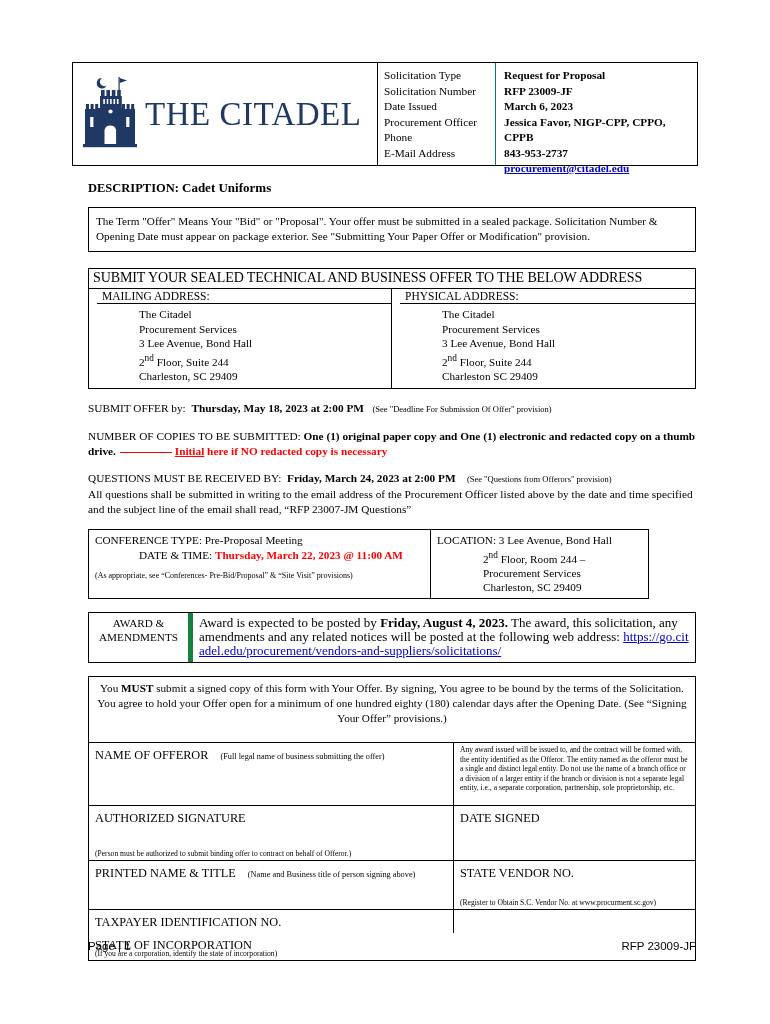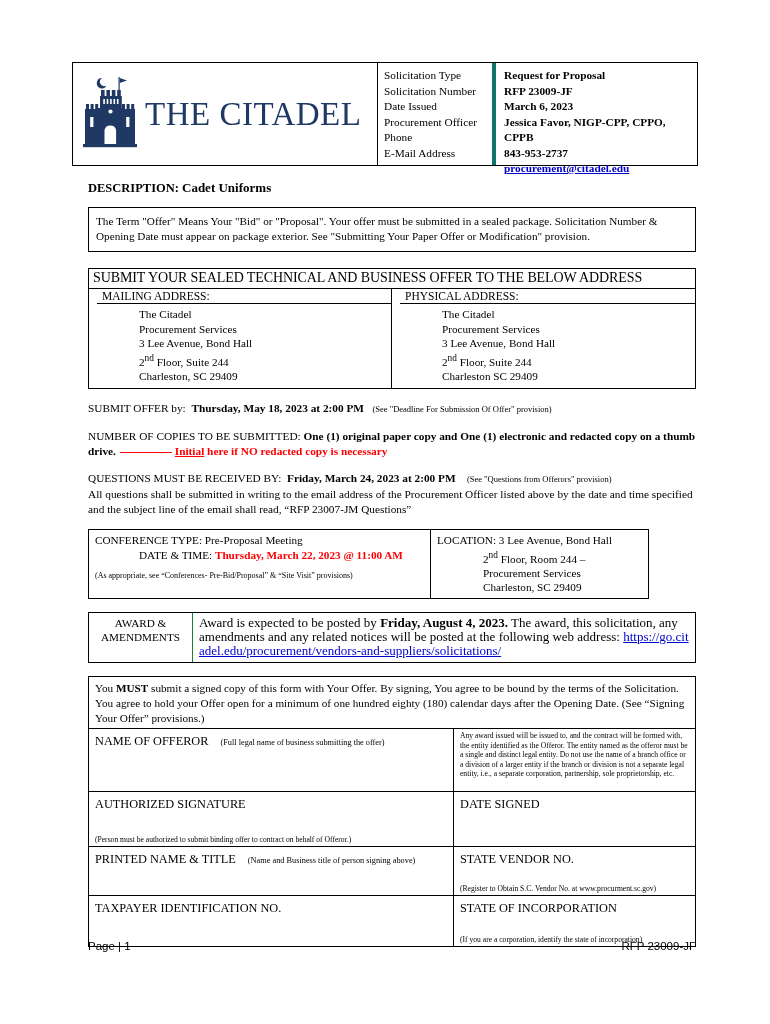--- a/index.html
+++ b/index.html
@@ -51,21 +51,21 @@
     font-size: 33px;
     letter-spacing: 0.5px;
     color: #1F3864;
     margin-left: 6px;
     line-height: 1;
     white-space: nowrap;
   }
 
   .hdr-labels {
     width: 118px;
-    border-right: 4px solid #0f766e;
+    border-right: 1px solid #0f766e;
     box-sizing: border-box;
     padding: 5px 0 0 6px;
     font-size: 11.3px;
     line-height: 15.5px;
   }
   .hdr-values {
     flex: 1;
     box-sizing: border-box;
     padding: 5px 0 0 8px;
     font-size: 11.3px;
@@ -167,21 +167,21 @@
   
   .award-table {
     margin: 13px 0 0 16px;
     width: 608px;
     border: 1px solid #000;
     box-sizing: border-box;
     display: flex;
   }
   .award-left {
     width: 104px;
-    border-right: 1px solid #15803d;
+    border-right: 5px solid #15803d;
     box-sizing: border-box;
     text-align: center;
     font-size: 11.2px;
     line-height: 14.5px;
     padding: 3px 2px;
   }
   .award-right {
     flex: 1;
     box-sizing: border-box;
     padding: 3px 5px 4px 6px;
@@ -191,27 +191,28 @@
   .award-right a { color: #0000cc; text-decoration: underline; word-break: break-all; }
 
   
   .sig-box {
     margin: 13px 0 0 16px;
     width: 608px;
     border: 1px solid #000;
     box-sizing: border-box;
   }
   .sig-intro {
-    padding: 4px 6px 2px 6px;
+    padding: 4px 6px 16px 6px;
     font-size: 11.2px;
     line-height: 15px;
     border-bottom: 1px solid #000;
+    text-align: center;
   }
   .frow { display: flex; border-bottom: 1px solid #000; }
-  .frow:last-child { border-bottom: none; }
+  .frow:last-child { border-bottom: none; flex-direction: column; }
   .fcell-l {
     width: 365px;
     border-right: 1px solid #000;
     box-sizing: border-box;
     padding: 2px 5px 3px 6px;
     position: relative;
   }
   .fcell-r {
     flex: 1;
     box-sizing: border-box;

